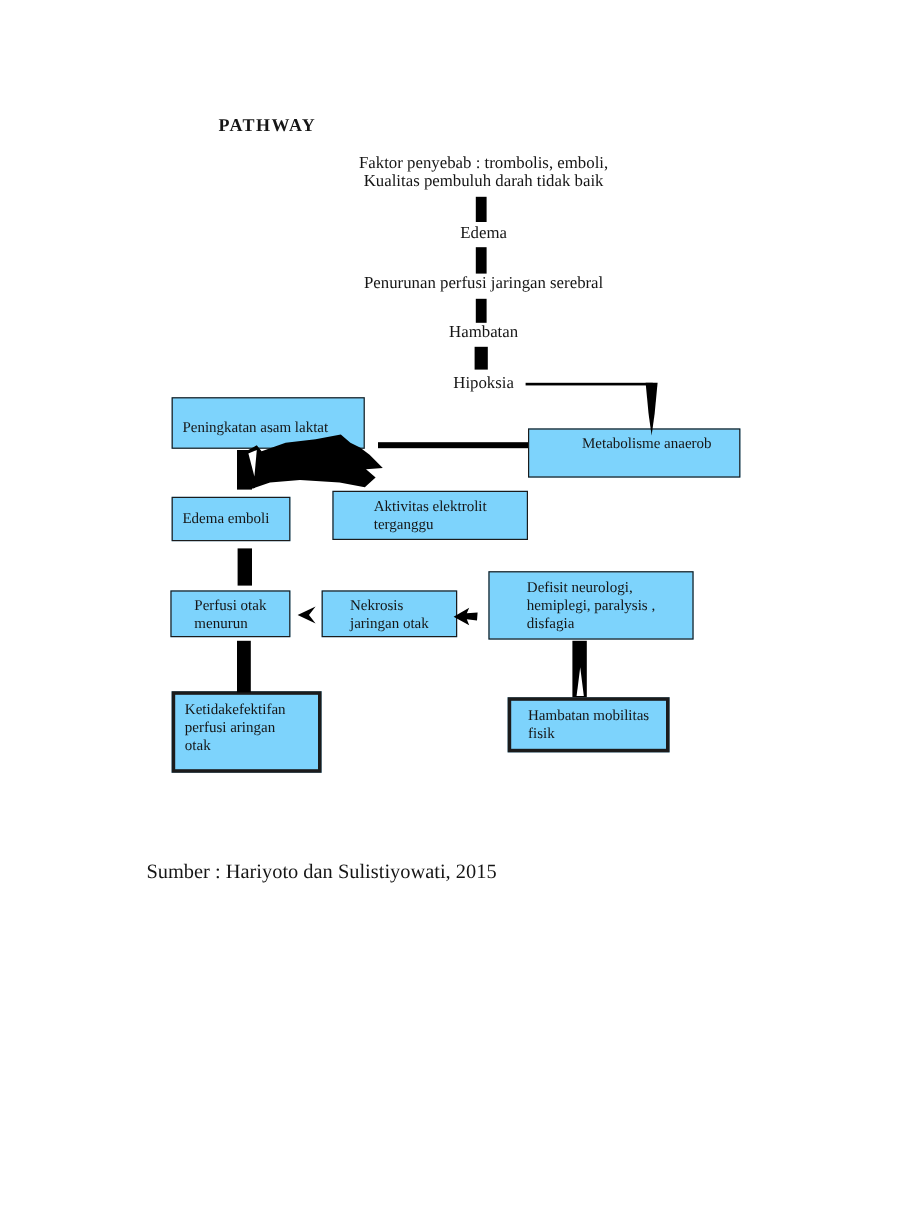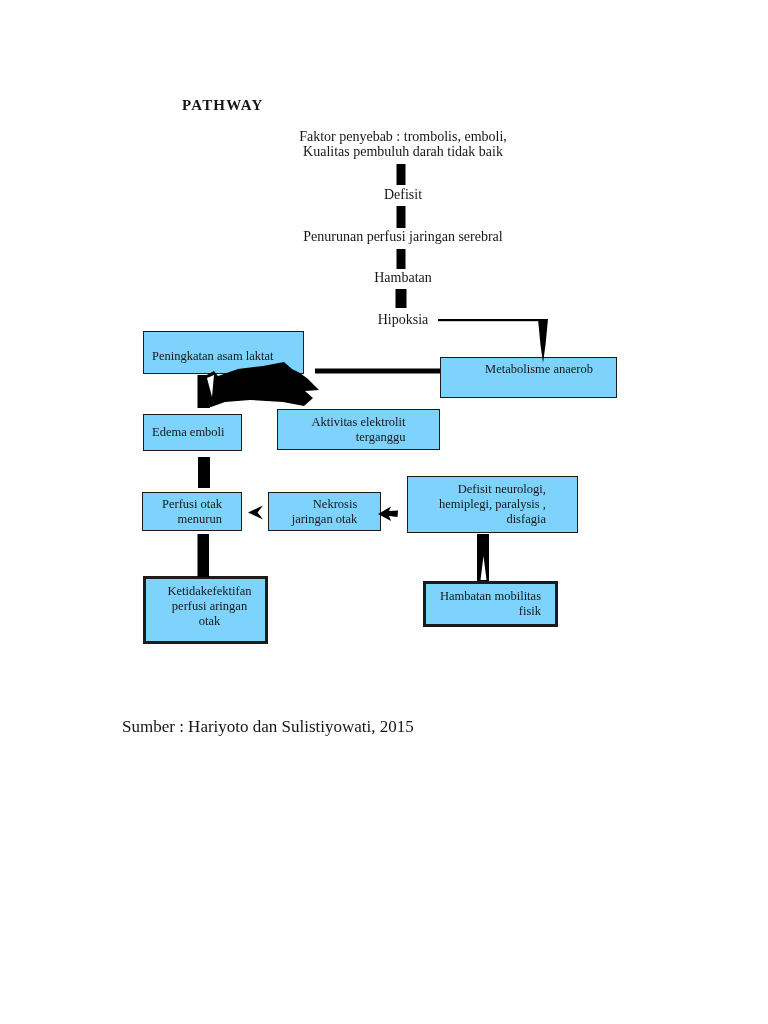--- a/index.html
+++ b/index.html
@@ -10,39 +10,39 @@
   .flow-label{
     position:absolute;left:203px;width:400px;text-align:center;
     font-size:14px;line-height:15px;white-space:pre-line;
   }
   .box{
     position:absolute;box-sizing:border-box;border:1.5px solid #1b1b1b;
     font-size:12.5px;line-height:14.8px;white-space:pre-line;background:#7dd3fc;
   }
   .box.thick{border-width:3px;}
   .vcenter{display:flex;align-items:center;}
-  .ctr{display:flex;align-items:center;justify-content:center;text-align:right;}
+  .ctr{display:flex;align-items:center;justify-content:center;text-align:left;}
   #connector-layer{position:absolute;left:0;top:0;z-index:5;}
   .box,.flow-label{z-index:2;}
   #page-title{
     position:absolute;left:182px;top:97px;font-size:15px;font-weight:bold;
     letter-spacing:1.2px;
   }
   #source-caption{
     position:absolute;left:122px;top:717px;font-size:17px;
   }
 </style>
 </head>
 <body>
 
 <div id="page-title">PATHWAY</div>
 
 <div class="flow-label" style="top:129px;">Faktor penyebab : trombolis, emboli,
 Kualitas pembuluh darah tidak baik</div>
-<div class="flow-label" style="top:187px;">Defisit</div>
+<div class="flow-label" style="top:187px;">Edema</div>
 <div class="flow-label" style="top:229px;">Penurunan perfusi jaringan serebral</div>
 <div class="flow-label" style="top:270px;">Hambatan</div>
 <div class="flow-label" style="top:312px;">Hipoksia</div>
 
 <div class="box" style="left:143px;top:331px;width:161px;height:43px;padding:17px 0 0 8px;">Peningkatan asam laktat</div>
 
 <div class="box" style="left:440px;top:357px;width:177px;height:41px;padding:4px 0 0 21px;text-align:center;">Metabolisme anaerob</div>
 
 <div class="box vcenter" style="left:143px;top:414px;width:99px;height:37px;padding-left:8px;">Edema emboli</div>
 
@@ -52,21 +52,21 @@
 <div class="box ctr" style="left:142px;top:492px;width:100px;height:39px;">Perfusi otak
 menurun</div>
 
 <div class="box ctr" style="left:268px;top:492px;width:113px;height:39px;">Nekrosis
 jaringan otak</div>
 
 <div class="box ctr" style="left:407px;top:476px;width:171px;height:57px;">Defisit neurologi,
 hemiplegi, paralysis ,
 disfagia</div>
 
-<div class="box thick" style="left:143px;top:576px;width:125px;height:68px;padding:5px 0 0 8px;text-align:center;">Ketidakefektifan
+<div class="box thick" style="left:143px;top:576px;width:125px;height:68px;padding:5px 0 0 8px;">Ketidakefektifan
 perfusi aringan
 otak</div>
 
 <div class="box thick ctr" style="left:423px;top:581px;width:135px;height:46px;">Hambatan mobilitas
 fisik</div>
 
 <svg id="connector-layer" width="768" height="1024" viewBox="0 0 768 1024">
 
   <rect x="396.5" y="164" width="9" height="21" fill="#000"></rect>
   <rect x="396.5" y="206" width="9" height="22" fill="#000"></rect>

